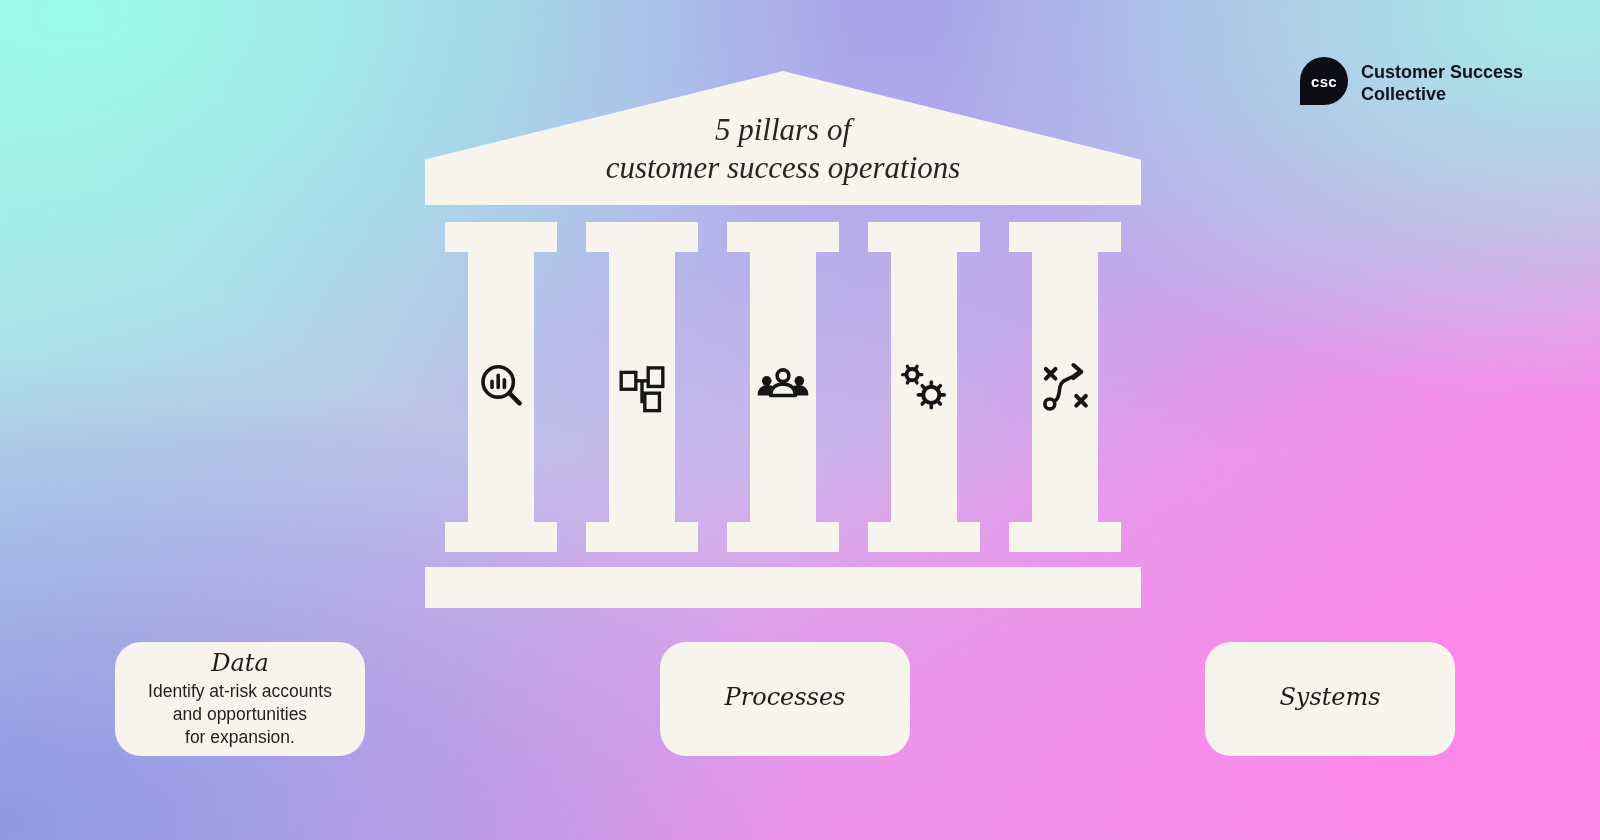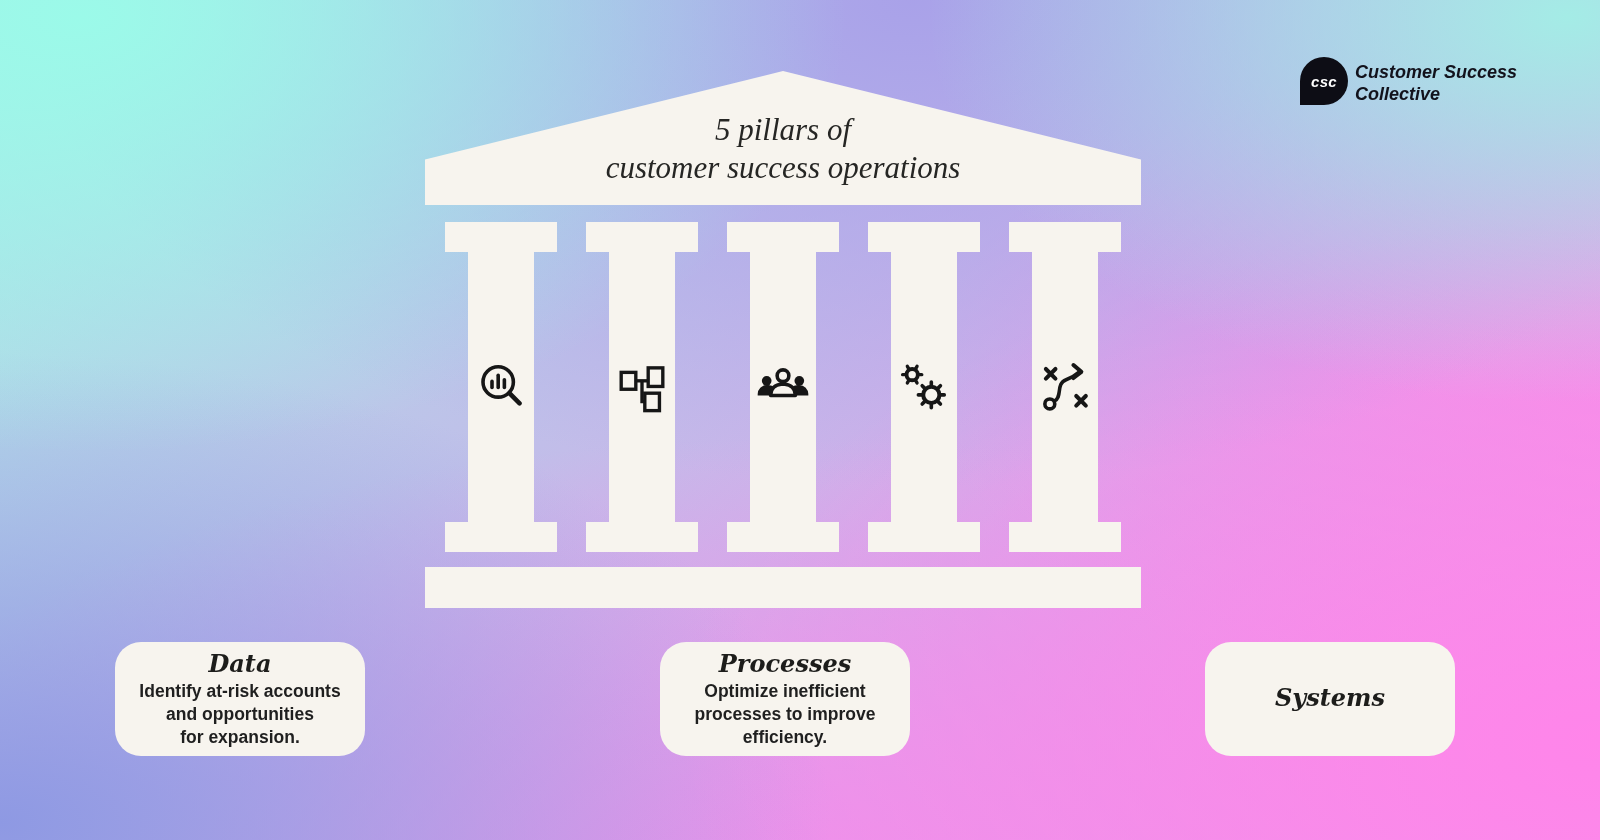--- a/index.html
+++ b/index.html
@@ -15,21 +15,21 @@
       radial-gradient(40% 46% at 98% 2%, #a4ece6 0%, rgba(164,236,230,0) 100%),
       radial-gradient(55% 58% at 57% 0%, rgba(168,160,233,.95) 0%, rgba(168,160,233,0) 100%),
       radial-gradient(52% 56% at 0% 98%, #8e99e3 0%, rgba(142,153,227,0) 100%),
       radial-gradient(58% 62% at 100% 88%, #ff85ea 0%, rgba(255,133,234,0) 100%),
       radial-gradient(45% 42% at 103% 45%, rgba(250,140,233,.75) 0%, rgba(250,140,233,0) 100%),
       radial-gradient(62% 52% at 50% 104%, rgba(240,143,234,.9) 0%, rgba(240,143,234,0) 100%),
       linear-gradient(135deg, #a9e9e7 0%, #bfc0e9 38%, #d8a6ea 68%, #f594e9 100%);
   }
 
   
-  .brand { position: absolute; left: 1300px; top: 57px; display: flex; align-items: flex-start; gap: 7px; font-style: italic; }
+  .brand { position: absolute; left: 1300px; top: 57px; display: flex; align-items: flex-start; gap: 13px; }
   .brand-mark {
     width: 48px; height: 48px; flex: 0 0 auto;
     background: #0d0d15;
     border-radius: 50% 50% 50% 0;          
     display: flex; align-items: center; justify-content: center;
   }
   .brand-mark span { color: #ffffff; font-weight: bold; font-size: 15px; letter-spacing: .3px; }
   .brand-name {
     margin-top: 4px;
     font-size: 18px; font-weight: 600; line-height: 1.24;
@@ -63,21 +63,21 @@
 
   
   .cards {
     position: absolute; left: 115px; top: 642px; width: 1340px;
     display: flex; justify-content: space-between;
   }
   .card {
     width: 250px; height: 114px; box-sizing: border-box;
     background: #f7f4ee; border-radius: 26px;
     display: flex; flex-direction: column; align-items: center; justify-content: center;
-    text-align: center; padding: 10px 8px; font-weight: bold;
+    text-align: center; padding: 10px 8px;
   }
   .card-title {
     font-family: "DejaVu Serif", serif; font-style: italic;
     font-size: 24px; line-height: 1.15; color: #1d1d1b; margin-bottom: 3px;
   }
   .card-desc {
     font-size: 17.5px; line-height: 1.3; color: #1f1f1f; white-space: pre-line;
   }
 </style>
 </head>
@@ -194,23 +194,20 @@
 
     <div class="card">
       <div class="card-title">Data</div>
       <div class="card-desc">Identify at-risk accounts
 and opportunities
 for expansion.</div>
     </div>
 
     <div class="card">
       <div class="card-title">Processes</div>
-      <div class="card-desc">Optimize inefficient
-processes to improve
-efficiency.</div>
     </div>
 
 
     <div class="card">
       <div class="card-title">Systems</div>
     </div>
 
 
   </div>
 </div>

